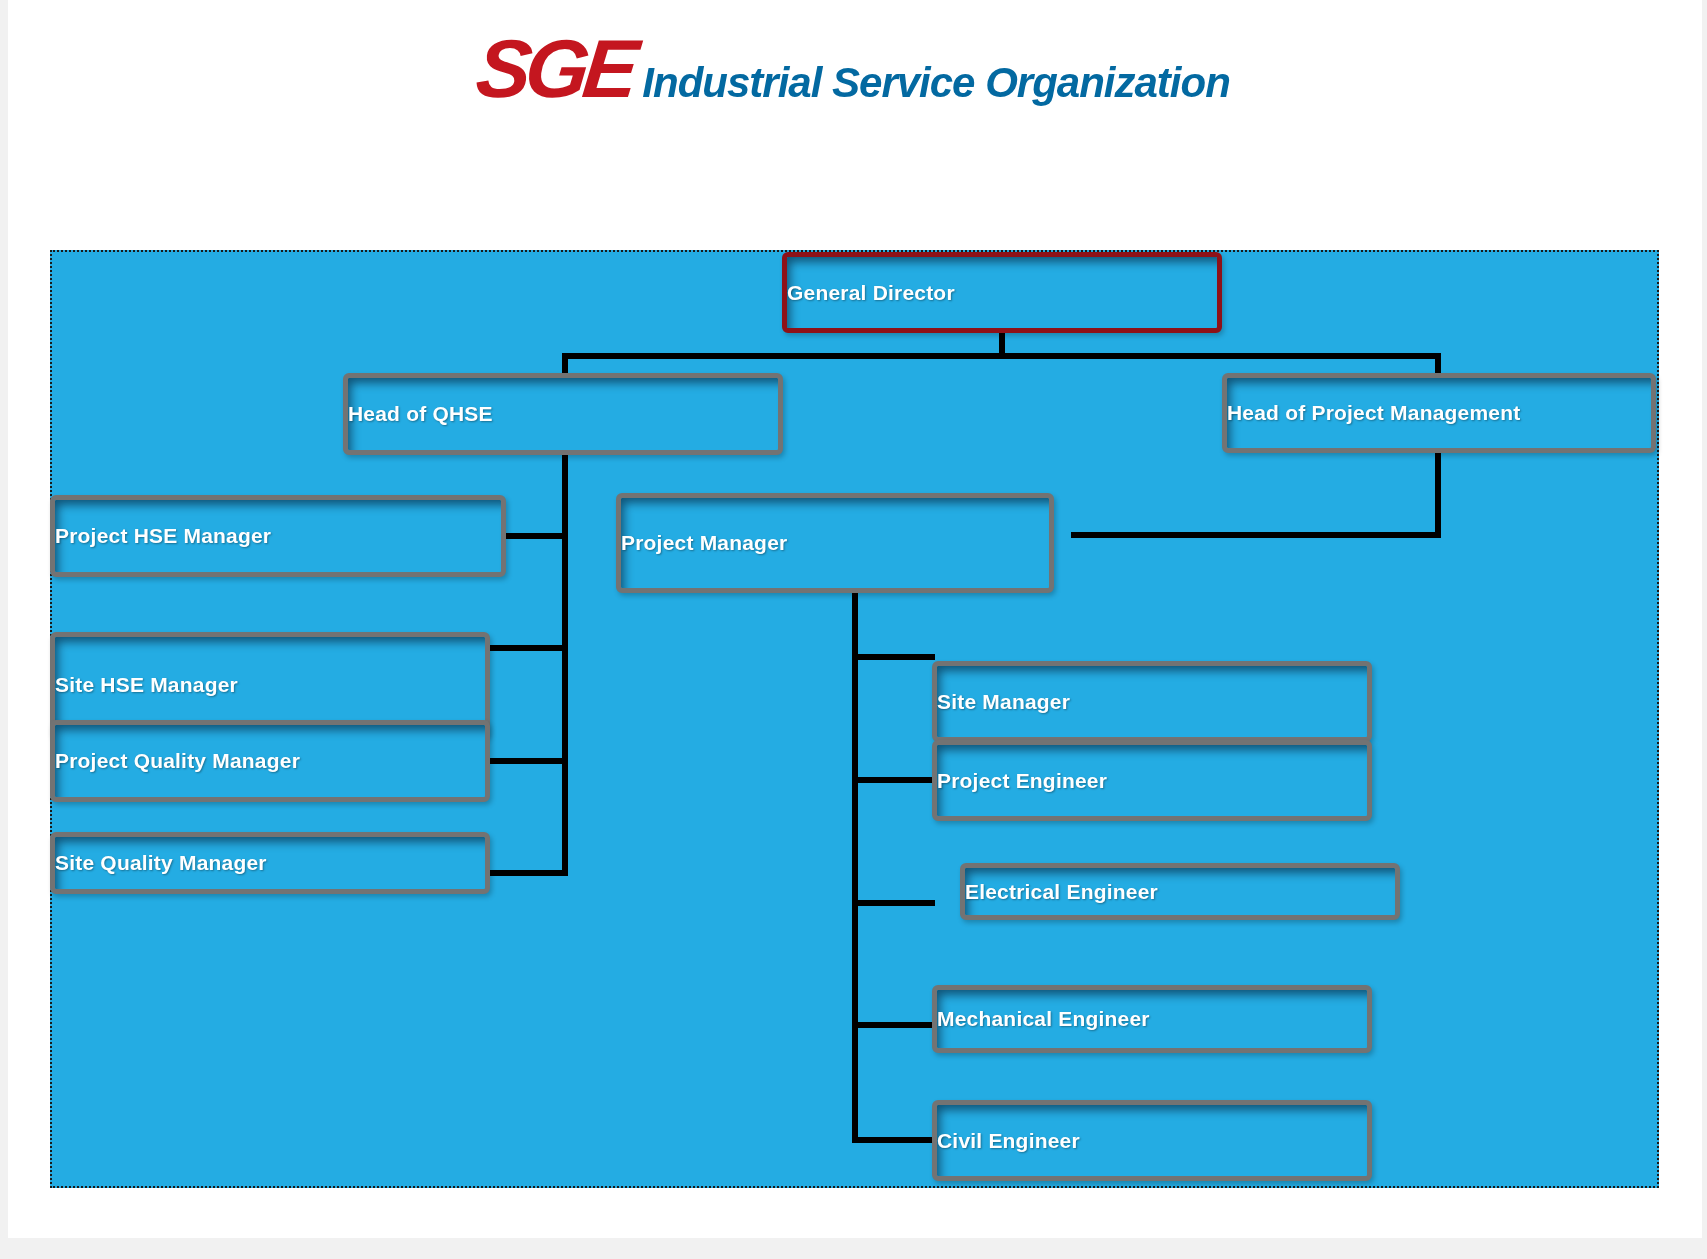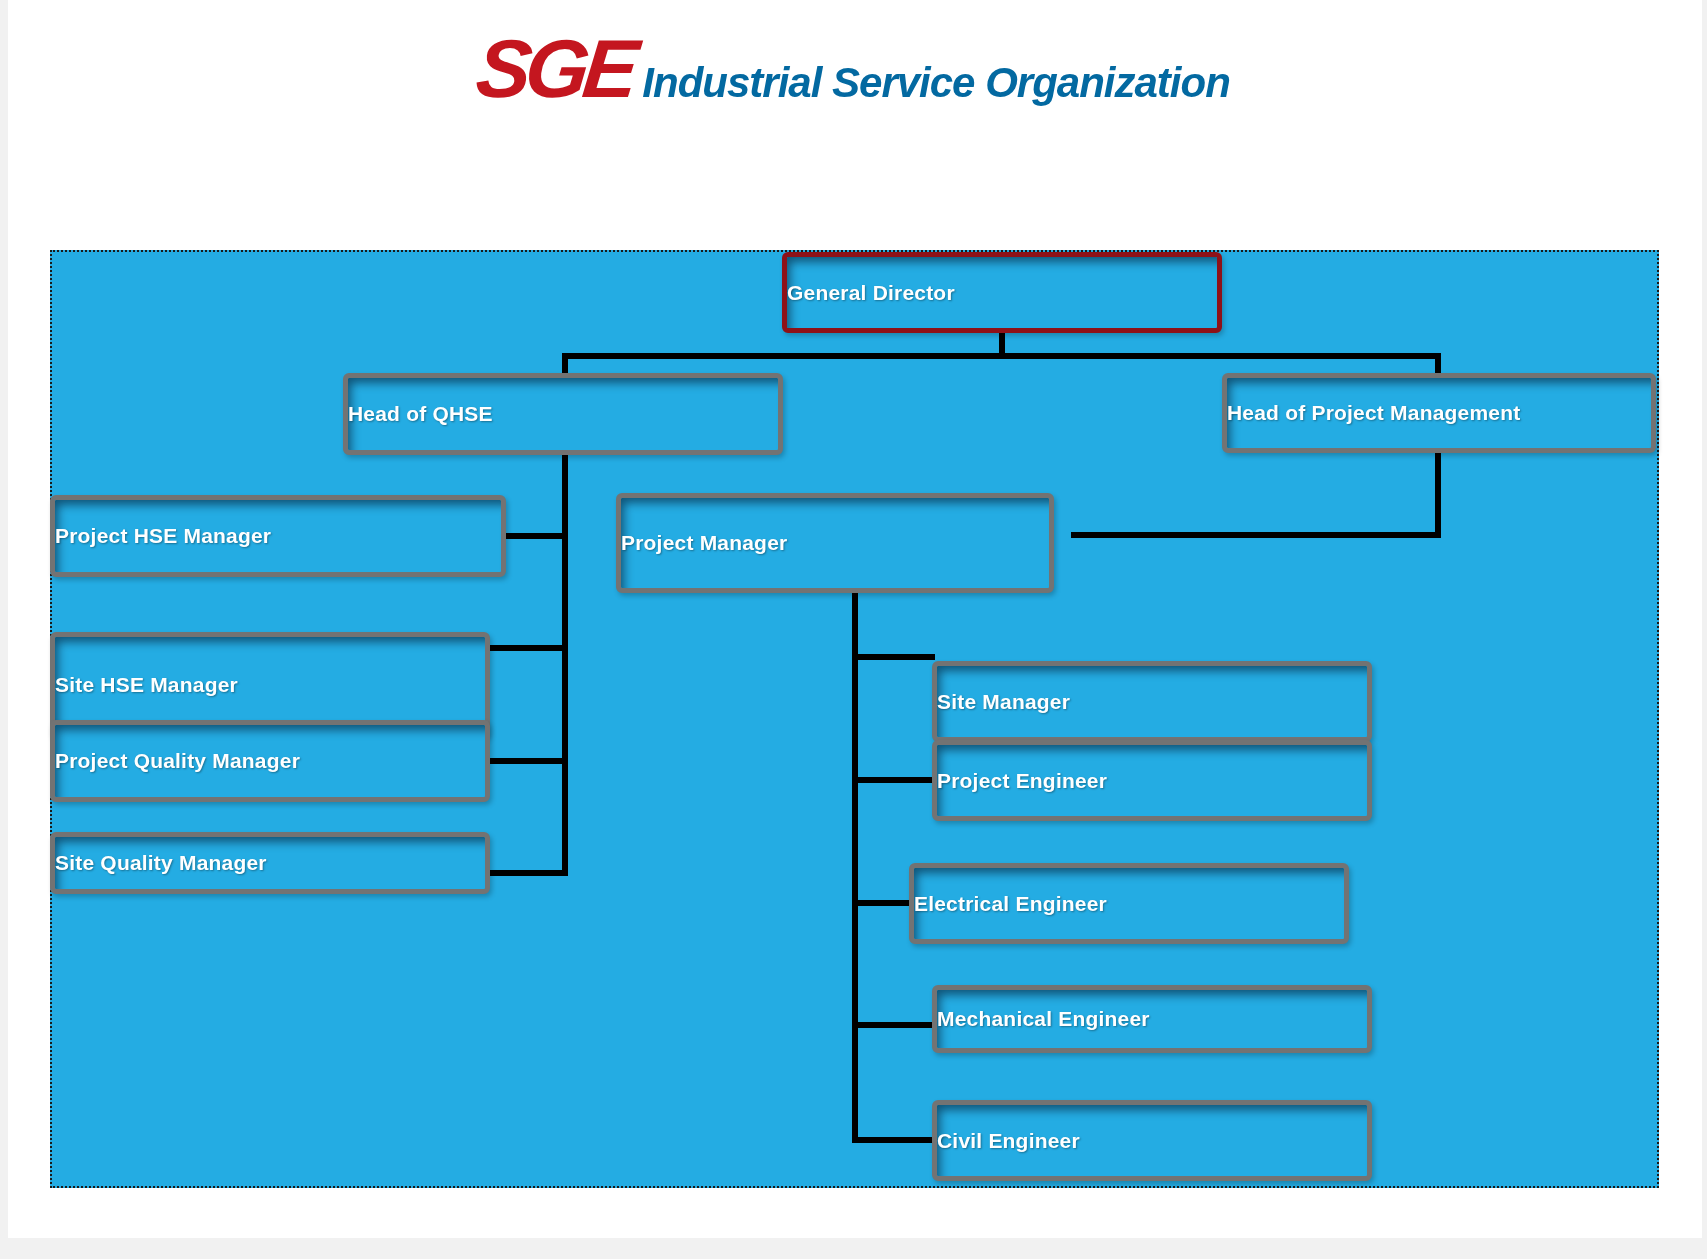--- a/index.html
+++ b/index.html
@@ -35,21 +35,21 @@
   #n-gd   { left:782px;  top:252px;  width:440px; height:81px; }
   #n-qhse { left:343px;  top:373px;  width:440px; height:82px; }
   #n-hpm  { left:1222px; top:373px;  width:434px; height:80px; }
   #n-phm  { left:50px;   top:495px;  width:456px; height:82px; }
   #n-shm  { left:50px;   top:632px;  width:440px; height:106px; }
   #n-pqm  { left:50px;   top:720px;  width:440px; height:82px; }
   #n-sqm  { left:50px;   top:832px;  width:440px; height:62px; }
   #n-pm   { left:616px;  top:493px;  width:438px; height:100px; }
   #n-sm   { left:932px;  top:617px;  width:440px; height:81px;margin-top:44px; }
   #n-pe   { left:932px;  top:740px;  width:440px; height:81px; }
-  #n-ee   { left:909px;  top:863px;  width:440px; height:81px; }
+  #n-ee   { left:960px;  top:863px;  width:440px; height:57px; }
   #n-me   { left:932px;  top:985px;  width:440px; height:68px; }
   #n-ce   { left:932px;  top:1100px; width:440px; height:81px; }
 
   
   #e-gd-stub    { left:999px;  top:333px;  width:6px;   height:26px; }
   #e-top-h      { left:562px;  top:353px;  width:879px; height:6px;  }
   #e-qhse-drop  { left:562px;  top:353px;  width:6px;   height:22px; }
   #e-hpm-drop   { left:1435px; top:353px;  width:6px;   height:22px; }
   #e-qhse-trunk { left:562px;  top:455px;  width:6px;   height:421px;}
   #e-lstub-1    { left:486px;  top:533px;  width:78px;  height:6px;  }

